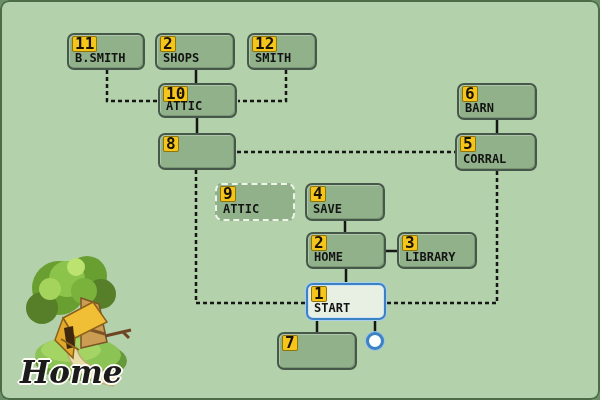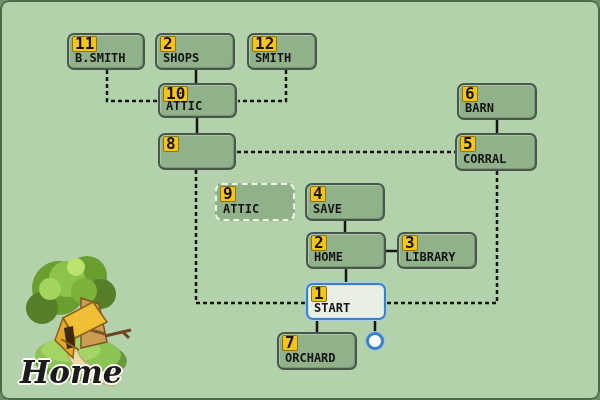--- a/index.html
+++ b/index.html
@@ -126,21 +126,20 @@
       <div class="node " style="left: 397px; top: 232px; width: 80px; height: 37px;">
         <span class="badge">3</span>
         <span class="label">LIBRARY</span>
       </div>
       <div class="node selected" style="left: 306px; top: 283px; width: 80px; height: 37px;">
         <span class="badge">1</span>
         <span class="label">START</span>
       </div>
       <div class="node " style="left: 277px; top: 332px; width: 80px; height: 38px;">
         <span class="badge">7</span>
-        <span class="label">ORCHARD</span>
       </div>
     </div>
 
   <div id="exit-node" style="left: 366px; top: 332px; width: 18px; height: 18px;"></div>
 
   <svg id="home-illustration" viewBox="0 0 120 150">
 
     <ellipse cx="60" cy="115" rx="46" ry="20" fill="#66993a"></ellipse>
     <ellipse cx="57" cy="109" rx="43" ry="18" fill="#8cc355"></ellipse>
     <ellipse cx="50" cy="104" rx="30" ry="12" fill="#a3d464"></ellipse>

